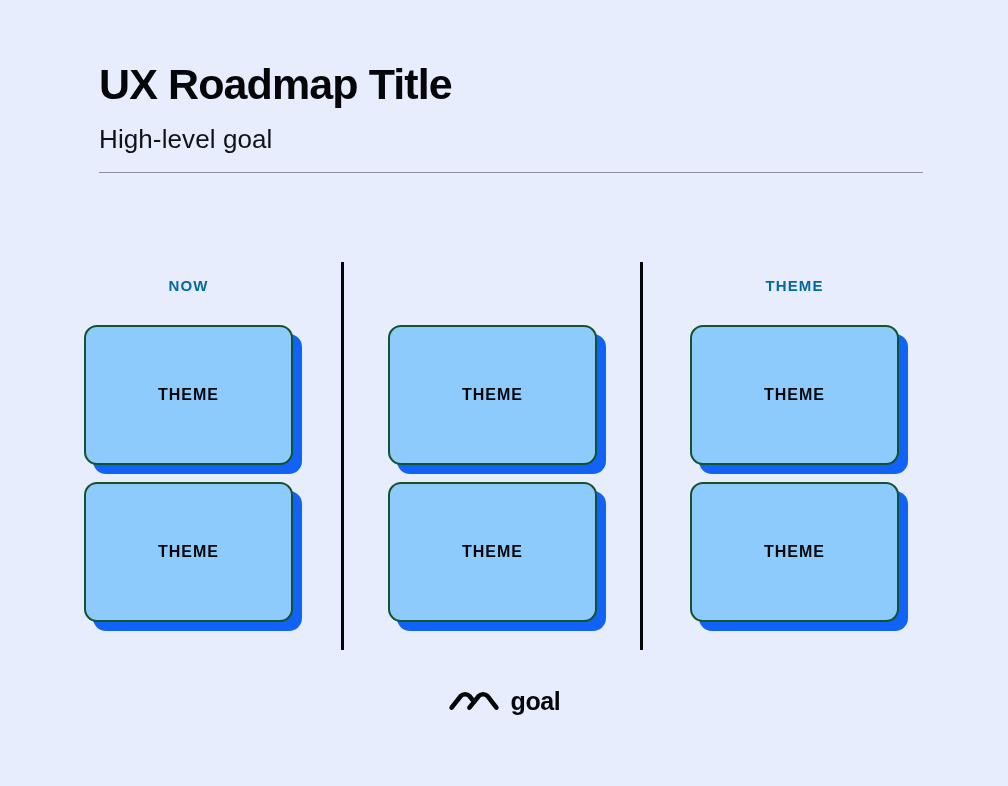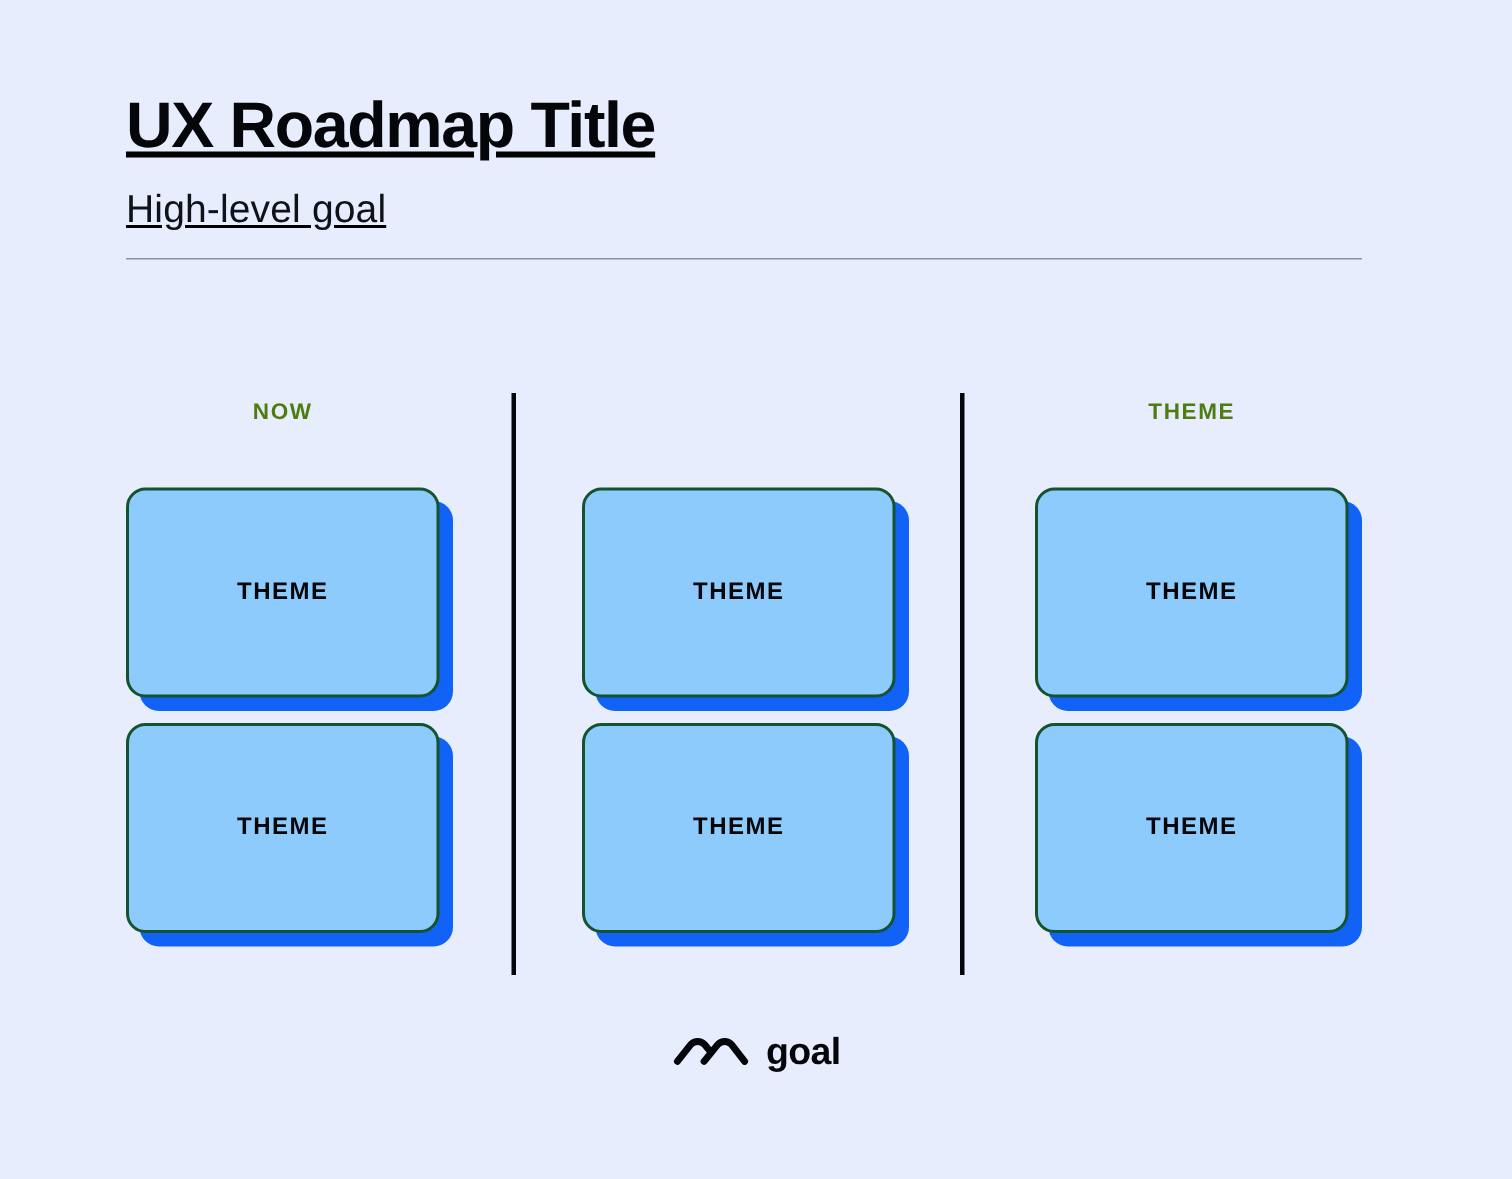--- a/index.html
+++ b/index.html
@@ -17,24 +17,23 @@
   .board {
     position: absolute;
     left: 0; top: 0;
     width: 1008px;
     height: 786px;
   }
 
   
   .header {
     position: absolute;
-    left: 84px;
+    left: 99px;
     top: 62px;
     width: 824px;
-    text-decoration: underline;
   }
   .page-title {
     font-size: 43px;
     font-weight: 700;
     letter-spacing: -0.9px;
     color: #05060a;
     line-height: 1.05;
     margin: 0;
     white-space: nowrap;
   }
@@ -66,25 +65,25 @@
     width: 1008px;
   }
   .col-heads {
     position: absolute;
     left: 0; top: 0;
     width: 1008px;
     height: 40px;
   }
   .col-head {
     position: absolute;
-    top: 16px;
+    top: 27px;
     font-size: 15px;
     font-weight: 700;
     letter-spacing: 1.1px;
-    color: #4d7c0f;
+    color: #0369a1;
     text-align: center;
     white-space: nowrap;
   }
   .col-head.c0 { left: 84px;  width: 209px; }
   .col-head.c1 { left: 388px; width: 209px; }
   .col-head.c2 { left: 690px; width: 209px; }
 
   .divider {
     position: absolute;
     top: 12px;

